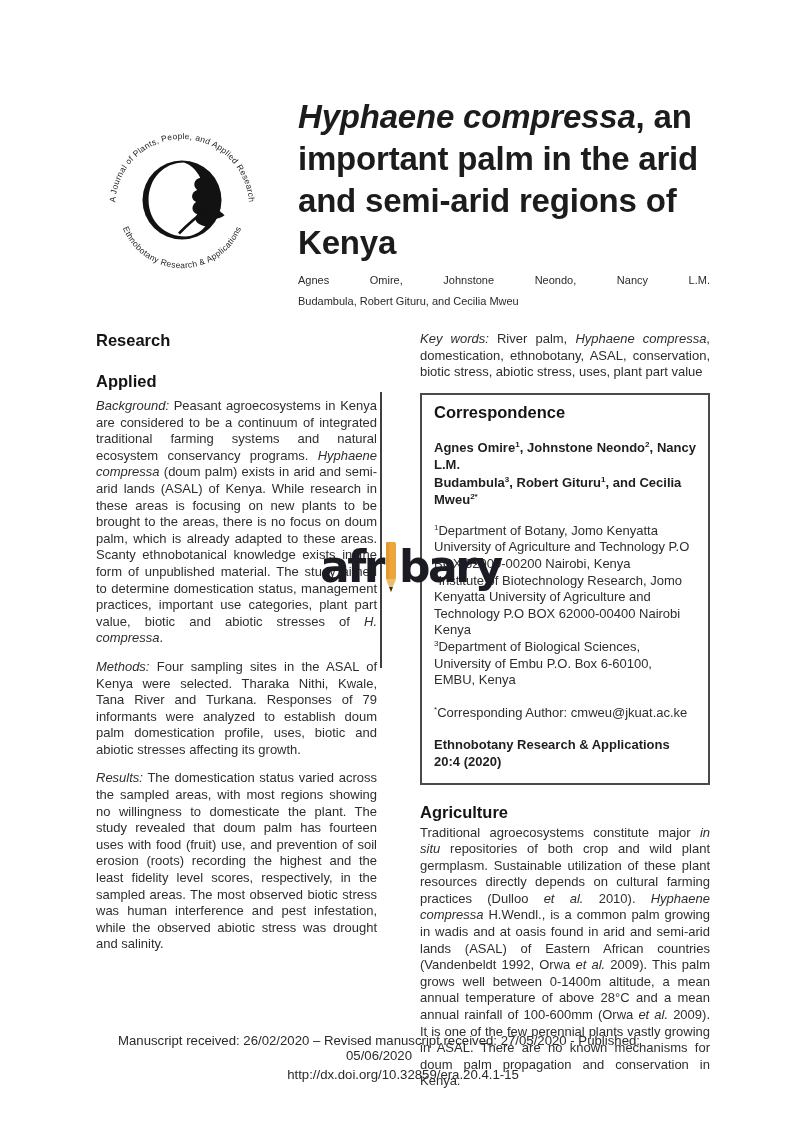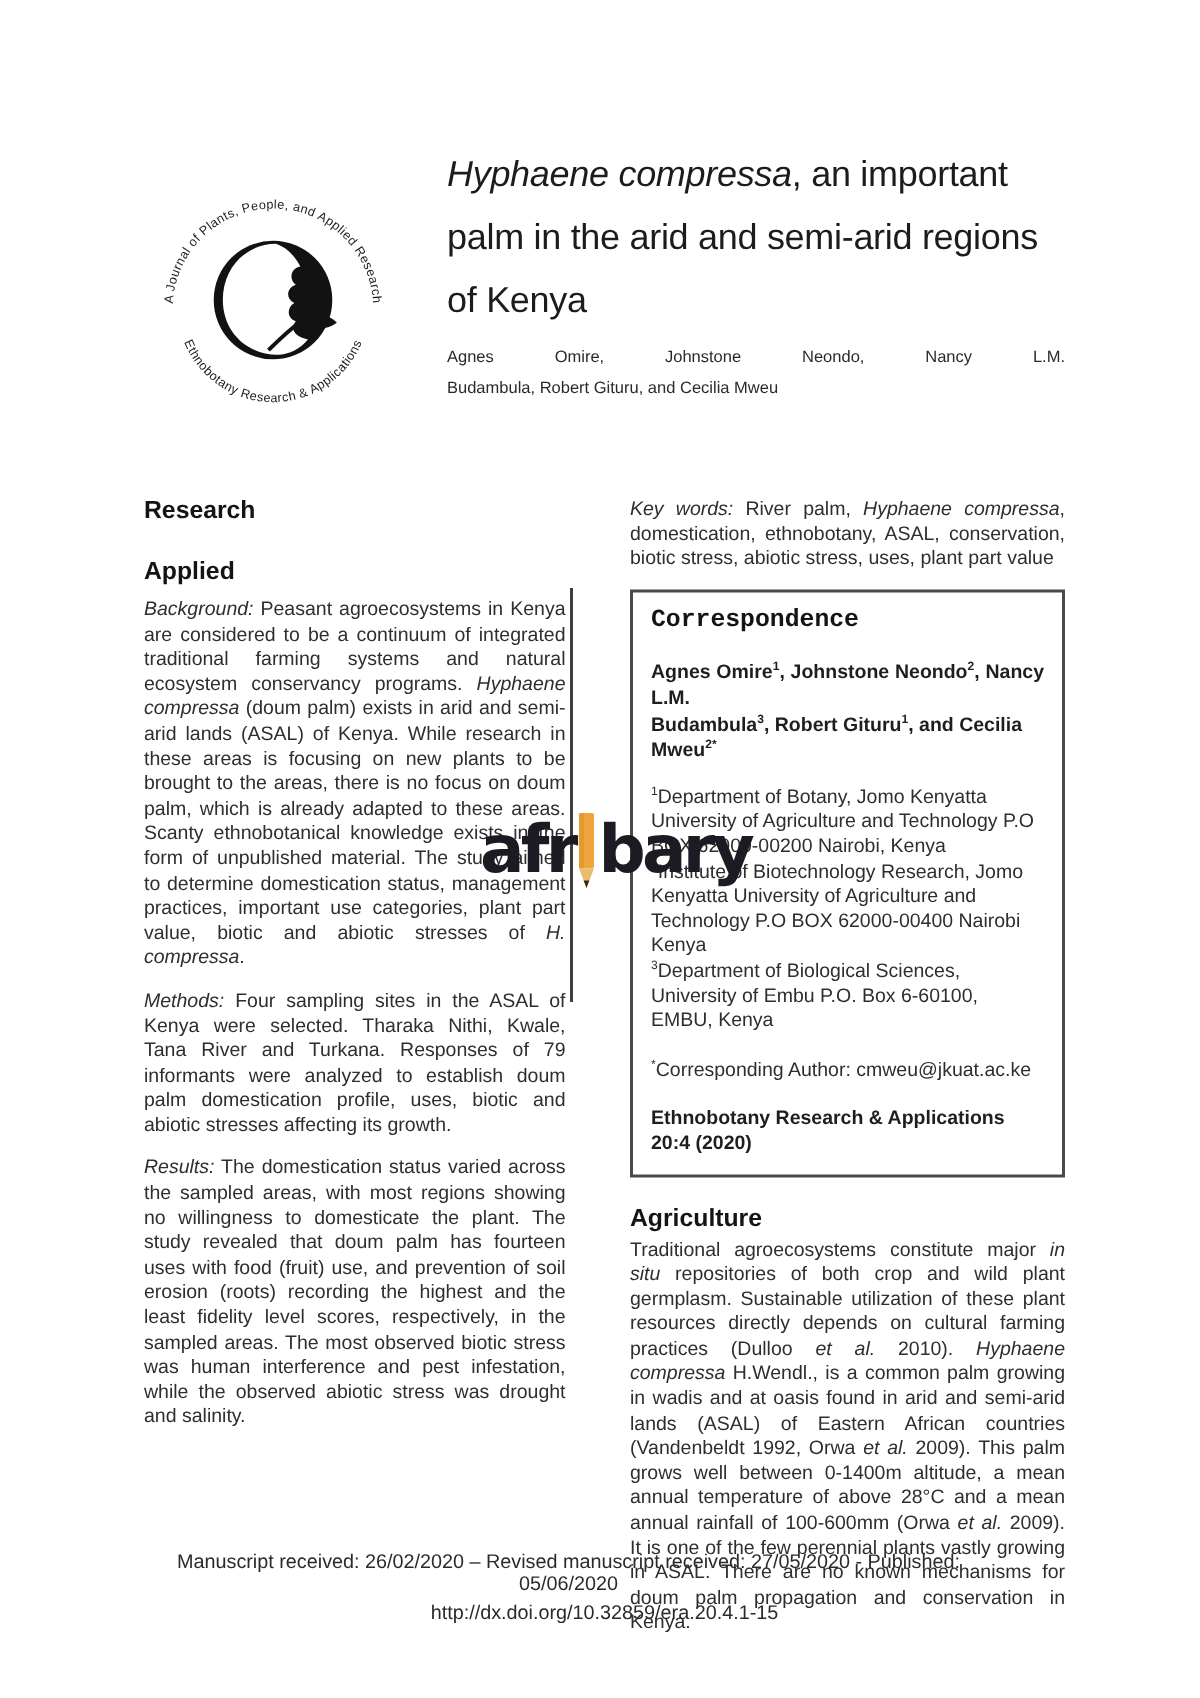--- a/index.html
+++ b/index.html
@@ -9,40 +9,40 @@
   }
   .it { font-style:italic; }
   sup { font-size:0.62em; line-height:0; }
 
   
   .header { position:absolute; left:96px; top:96px; width:614px; display:flex; }
   .logo-wrap { width:202px; position:relative; flex:none; }
   .logo-svg { position:absolute; left:10px; top:26px; width:152px; height:152px; }
   .title-block { width:412px; flex:none; }
   .article-title {
-    margin:0; font-size:24px; line-height:42px; font-weight:normal;
+    margin:0; font-size:33px; line-height:42px; font-weight:bold;
     color:#1c1c1c; letter-spacing:-0.2px;
   }
   .authors { margin-top:6px; font-size:11px; line-height:21px; color:#2a2a2a; }
   .authors-l1 { text-align:justify; text-align-last:justify; }
   .authors-l2 { text-align:left; }
 
   
   .columns { position:absolute; left:96px; top:331px; width:614px; display:flex; }
   .col-left  { width:281px; flex:none; }
   .col-gap   { width:43px; flex:none; }
   .col-right { width:290px; flex:none; }
   .h2 { font-size:16.5px; font-weight:bold; color:#141414; margin:0; }
   .kicker { margin-bottom:22px; }
   .abstract-h { margin-bottom:7px; }
   .para { font-size:13px; line-height:16.6px; text-align:justify; margin:0 0 12px 0; }
 
   
   .corr-box { border:2px solid #4a4a4a; margin-top:12px; padding:8px 12px 12px 12px; }
-  .corr-h { margin-bottom:17px;font-family:Liberation Mono, monospace; }
+  .corr-h { margin-bottom:17px; }
   .corr-authors { font-size:13px; line-height:17.5px; font-weight:bold; color:#1e1e1e; margin-bottom:14px; }
   .corr-address { font-size:13px; line-height:16.6px; text-align:left; margin:0; }
   .corr-spacer { height:16px; }
   .corr-line { font-size:13px; line-height:16.6px; margin:0; }
   .corr-journal { font-size:13px; line-height:16.6px; font-weight:bold; color:#1e1e1e; margin:0; }
   .bg-h { margin:18px 0 3px 0; }
 
   
   .vline { position:absolute; left:380px; top:392px; width:2px; height:276px; background:#3f3f3f; }
 

